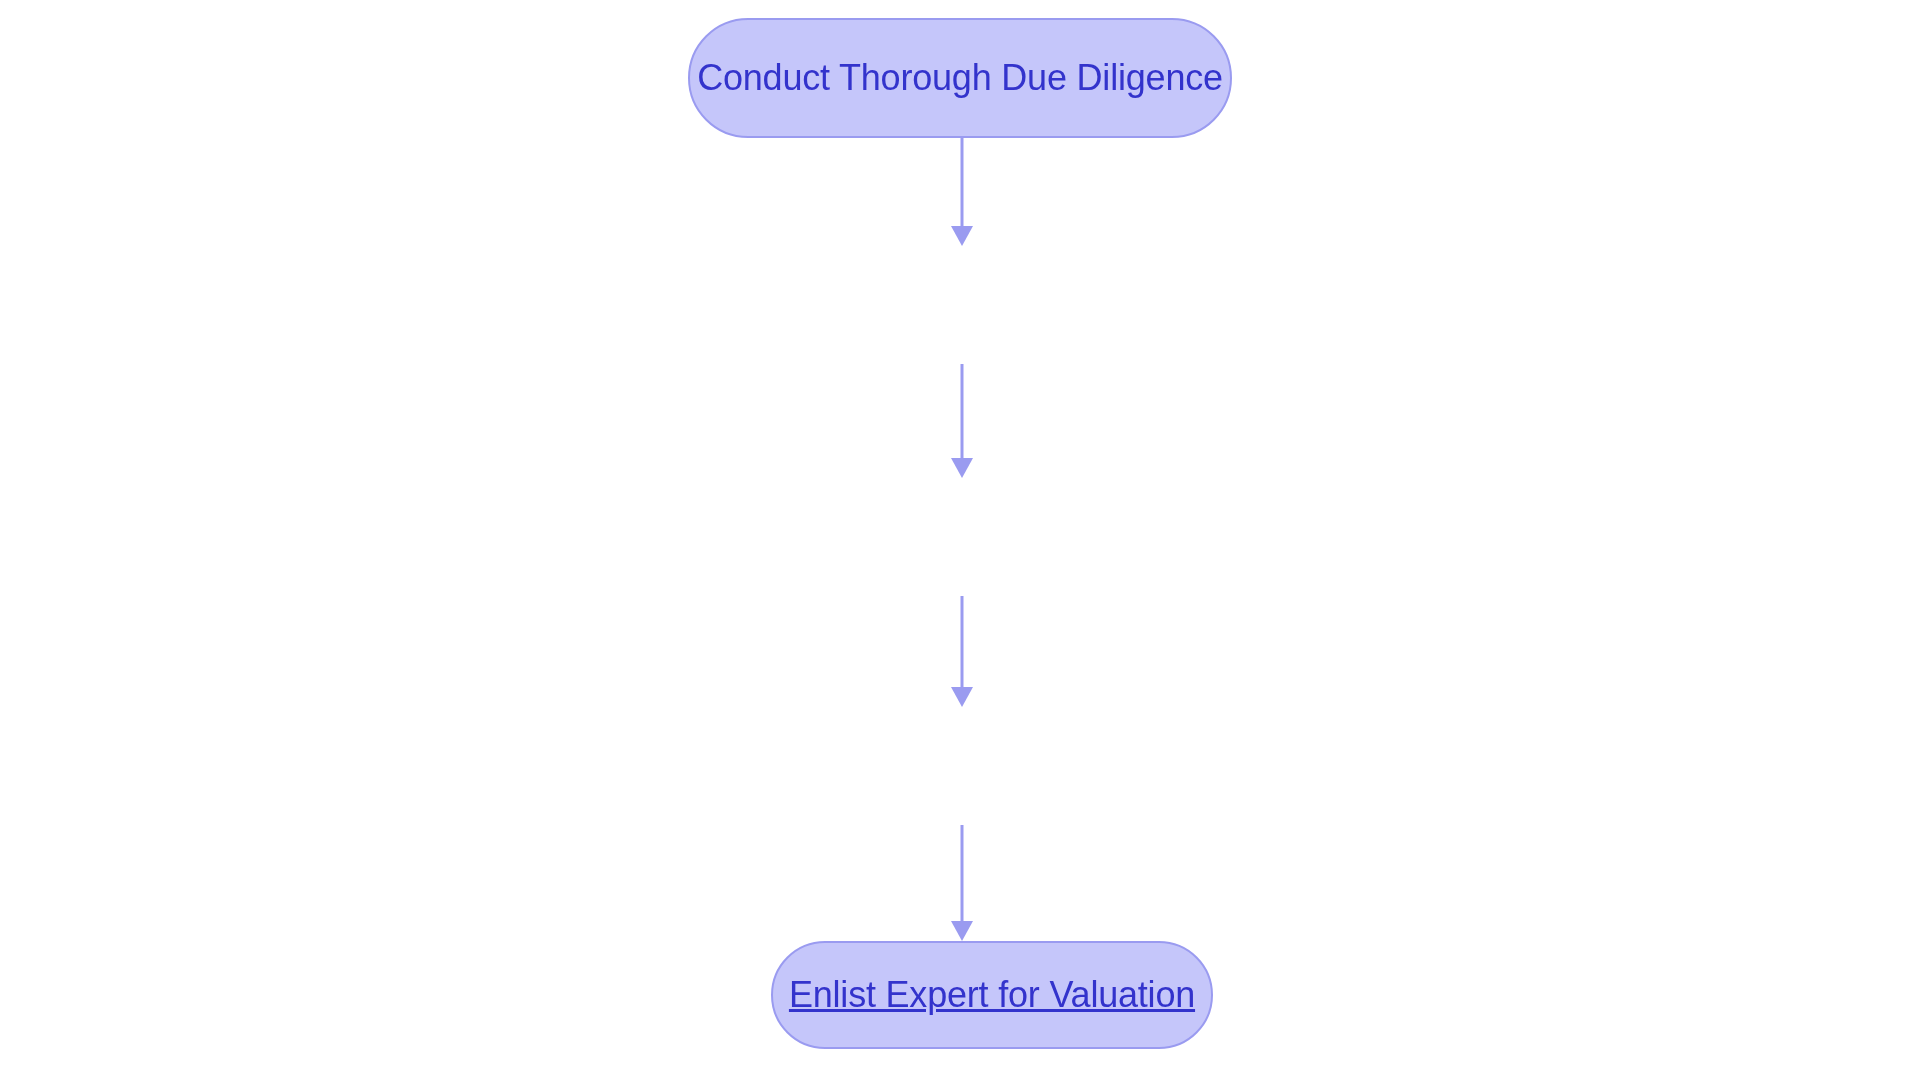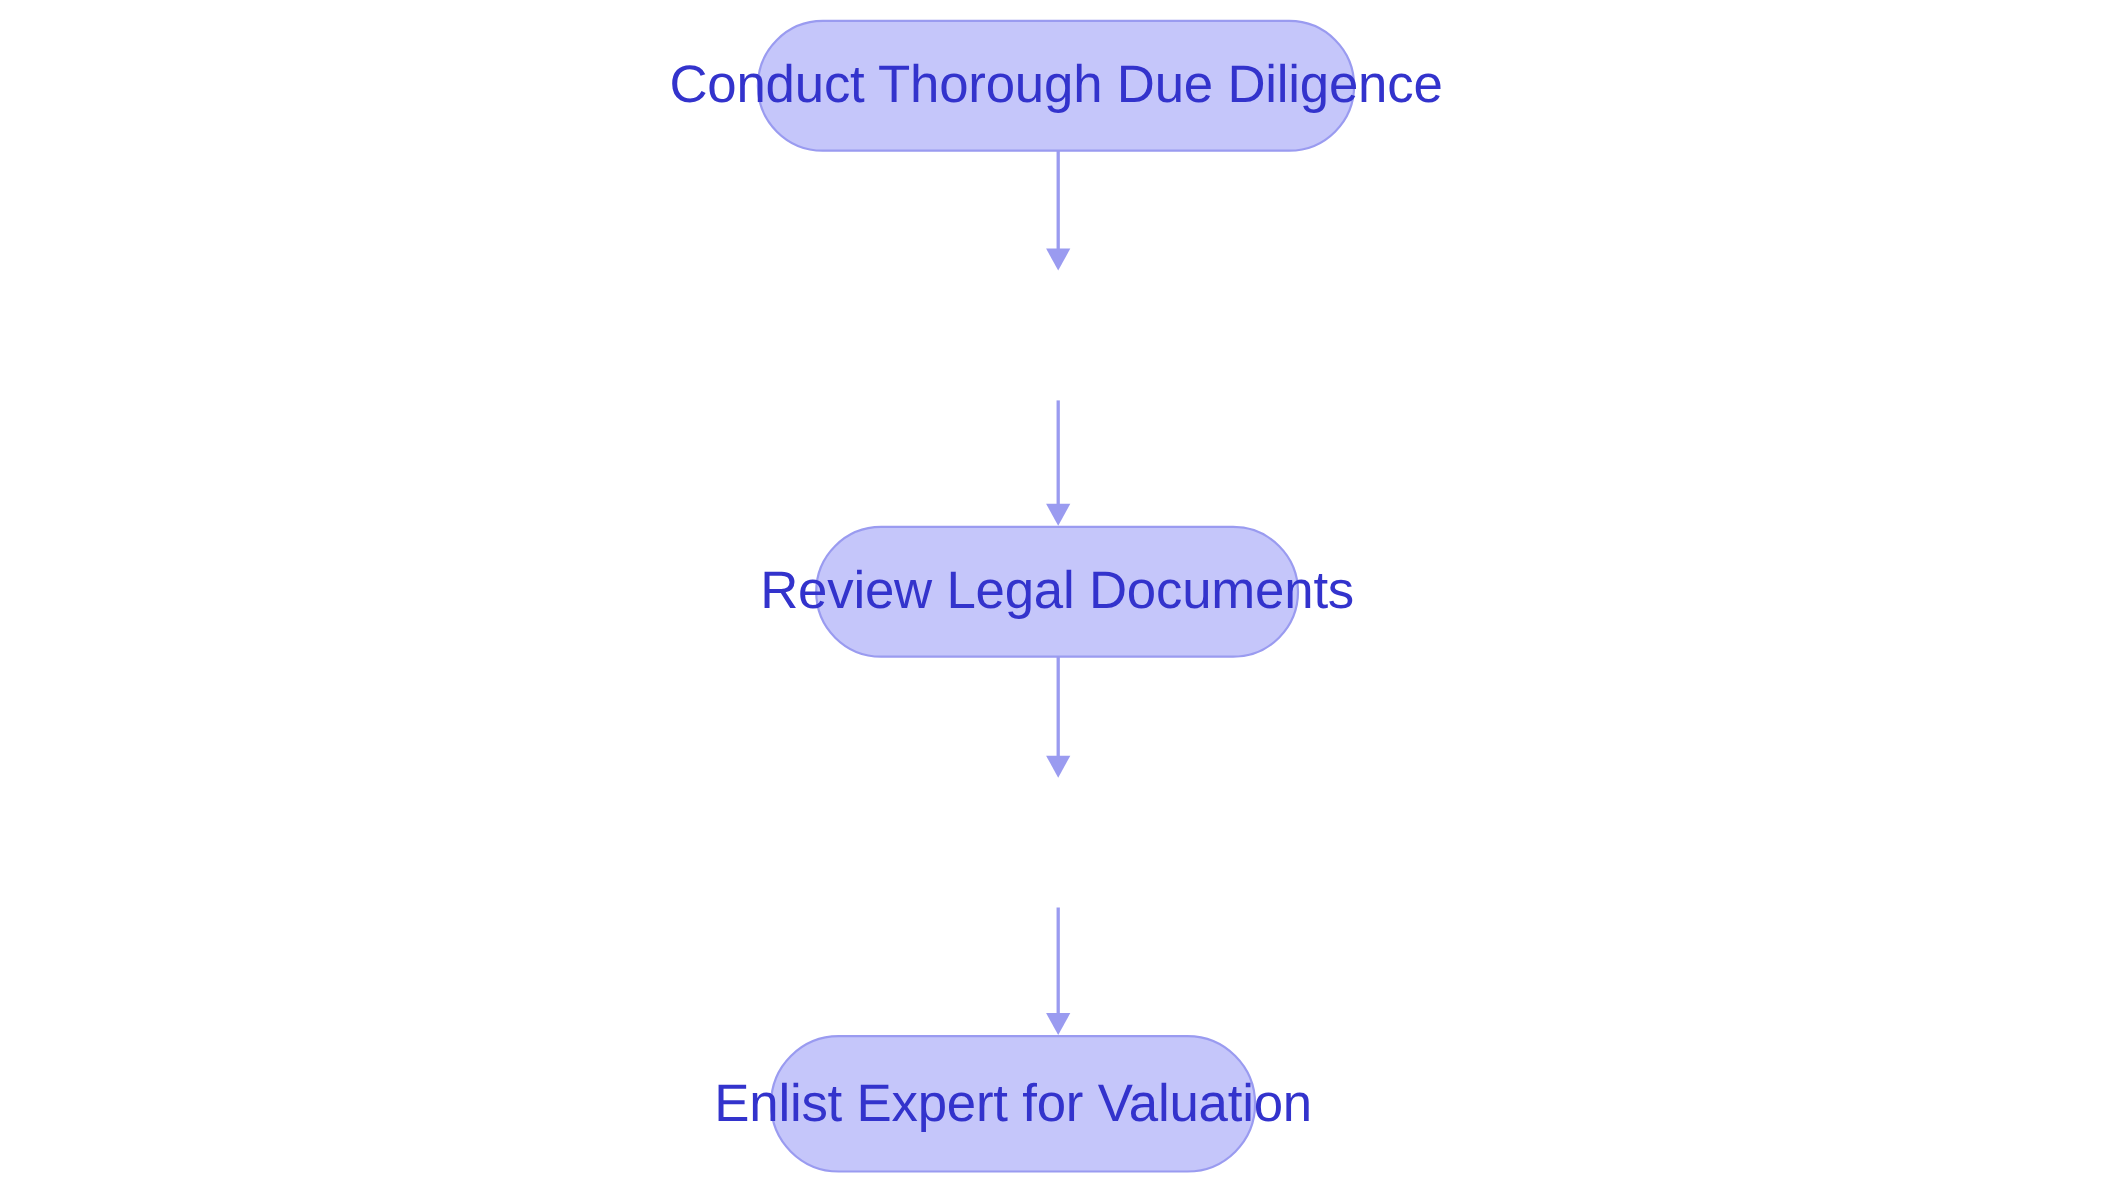--- a/index.html
+++ b/index.html
@@ -24,21 +24,21 @@
   .flow-node {
     position: absolute;
     box-sizing: border-box;
     display: flex;
     align-items: center;
     justify-content: center;
     background: #c5c6fa;
     border: 2px solid #9a9bf0;
     border-radius: 999px;
     color: #3333cc;
-    font-size: 48px;
+    font-size: 36px;
     font-weight: 400;
     letter-spacing: -0.2px;
     line-height: 1;
     white-space: nowrap;
     font-family: "Liberation Sans", "DejaVu Sans", sans-serif;
   }
 
   .flow-node-label {
     display: block;
     color: #3333cc;
@@ -72,22 +72,19 @@
   <svg class="flow-edge" style="left:932px; top:825px; width:60px; height:120px;" viewBox="0 0 60 120">
     <line x1="30" y1="0" x2="30" y2="98" stroke="#9a9bf0" stroke-width="3"></line>
     <polygon points="19,96 41,96 30,116" fill="#9a9bf0"></polygon>
   </svg>
 
   <div class="flow-node" style="left:688px; top:18px; width:544px; height:120px;">
     <span class="flow-node-label">Conduct Thorough Due Diligence</span>
   </div>
 
 
-  <div class="flow-node" style="left:741px; top:478px; width:440px; height:120px;">
-    <span class="flow-node-label">Review Legal Documents</span>
-  </div>
 
 
-  <div class="flow-node" style="left:700px; top:941px; width:442px; height:125px;">
+  <div class="flow-node" style="left:771px; top:941px; width:442px; height:108px;text-decoration:underline;">
     <span class="flow-node-label">Enlist Expert for Valuation</span>
   </div>
 
 </div>
 
 </body></html>

